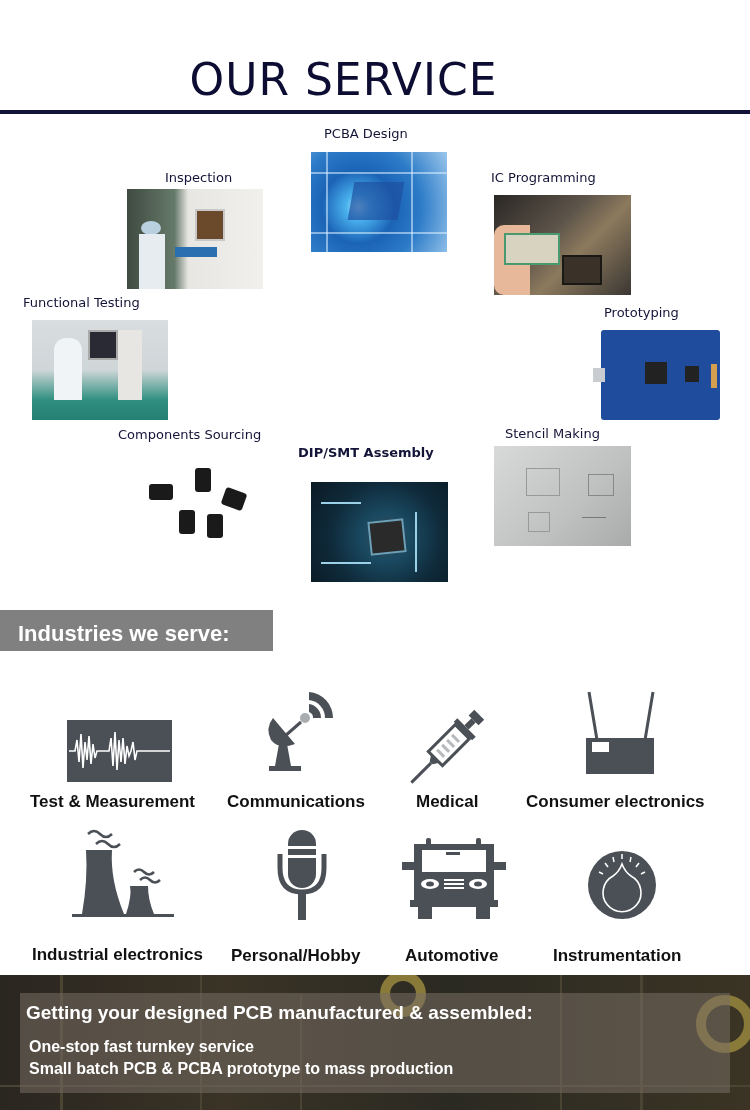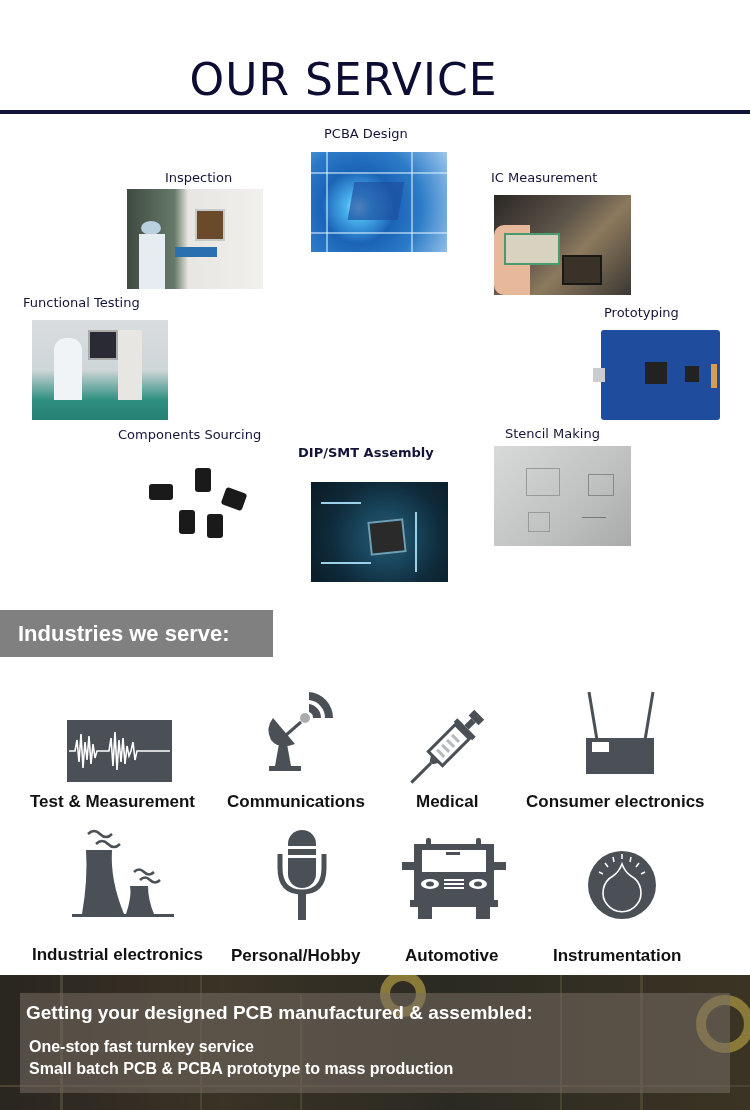--- a/index.html
+++ b/index.html
@@ -24,21 +24,21 @@
   .img-func { background: linear-gradient(180deg, #d9dde0 0%, #cfd6d8 50%, #2f8f80 80%, #248073 100%); }
   
   .img-proto { background: #ffffff; }
   
   .img-comp { background: #ffffff; }
   
   .img-dip { background: radial-gradient(circle at 55% 55%, #3a4a52 0%, #1a4a62 25%, #0f2a3a 60%, #0a1a24 100%); }
   
   .img-stencil { background: linear-gradient(135deg, #d8d9d9 0%, #bfc0c0 60%, #a9aaaa 100%); }
 
-  .industries-bar { position: absolute; left: 0; top: 610px; width: 273px; height: 47px; background: #808080; }
+  .industries-bar { position: absolute; left: 0; top: 610px; width: 273px; height: 41px; background: #808080; }
   .industries-bar span { position: absolute; left: 18px; top: 11px; font-family: "Liberation Sans", sans-serif;
                          font-weight: bold; font-size: 22px; color: #ffffff; }
 
   .ind { position: absolute; }
   .ind-label { position: absolute; font-family: "Liberation Sans", sans-serif; font-weight: bold;
                font-size: 17px; color: #111; white-space: nowrap; }
 
   .footer { position: absolute; left: 0; top: 975px; width: 750px; height: 135px;
             background: linear-gradient(90deg, #2a2620 0%, #3a3326 30%, #2b2a22 60%, #3b3424 100%); overflow: hidden; }
   .footer .pad { position: absolute; border-radius: 50%; border: 10px solid #8a7a3a; }
@@ -66,21 +66,21 @@
 </div>
 
 <div class="svc-label" style="left:165px;top:170px;">Inspection</div>
 <div class="svc-img img-insp" style="left:127px;top:189px;width:136px;height:100px;">
   <div style="position:absolute;left:68px;top:20px;width:30px;height:32px;background:#6a4a2a;border:2px solid #c8c8c8;"></div>
   <div style="position:absolute;left:48px;top:58px;width:42px;height:10px;background:#2a6fb0;"></div>
   <div style="position:absolute;left:14px;top:32px;width:20px;height:14px;border-radius:50%;background:#b8d0e0;"></div>
   <div style="position:absolute;left:12px;top:45px;width:26px;height:55px;background:#e6ecf0;"></div>
 </div>
 
-<div class="svc-label" style="left:491px;top:170px;">IC Measurement</div>
+<div class="svc-label" style="left:491px;top:170px;">IC Programming</div>
 <div class="svc-img img-ic" style="left:494px;top:195px;width:137px;height:100px;">
   <div style="position:absolute;left:0;top:30px;width:36px;height:70px;background:#e8b89a;border-radius:10px 0 0 10px;"></div>
   <div style="position:absolute;left:10px;top:38px;width:56px;height:32px;background:#d8d2c0;border:2px solid #4a9a70;"></div>
   <div style="position:absolute;left:68px;top:60px;width:40px;height:30px;background:#3a3228;border:2px solid #1a1814;"></div>
 </div>
 
 <div class="svc-label" style="left:23px;top:295px;">Functional Testing</div>
 <div class="svc-img img-func" style="left:32px;top:320px;width:136px;height:100px;">
   <div style="position:absolute;left:56px;top:10px;width:30px;height:30px;background:#2a2a35;border:2px solid #aaa;"></div>
   <div style="position:absolute;left:86px;top:10px;width:24px;height:70px;background:#e8e6e2;"></div>

